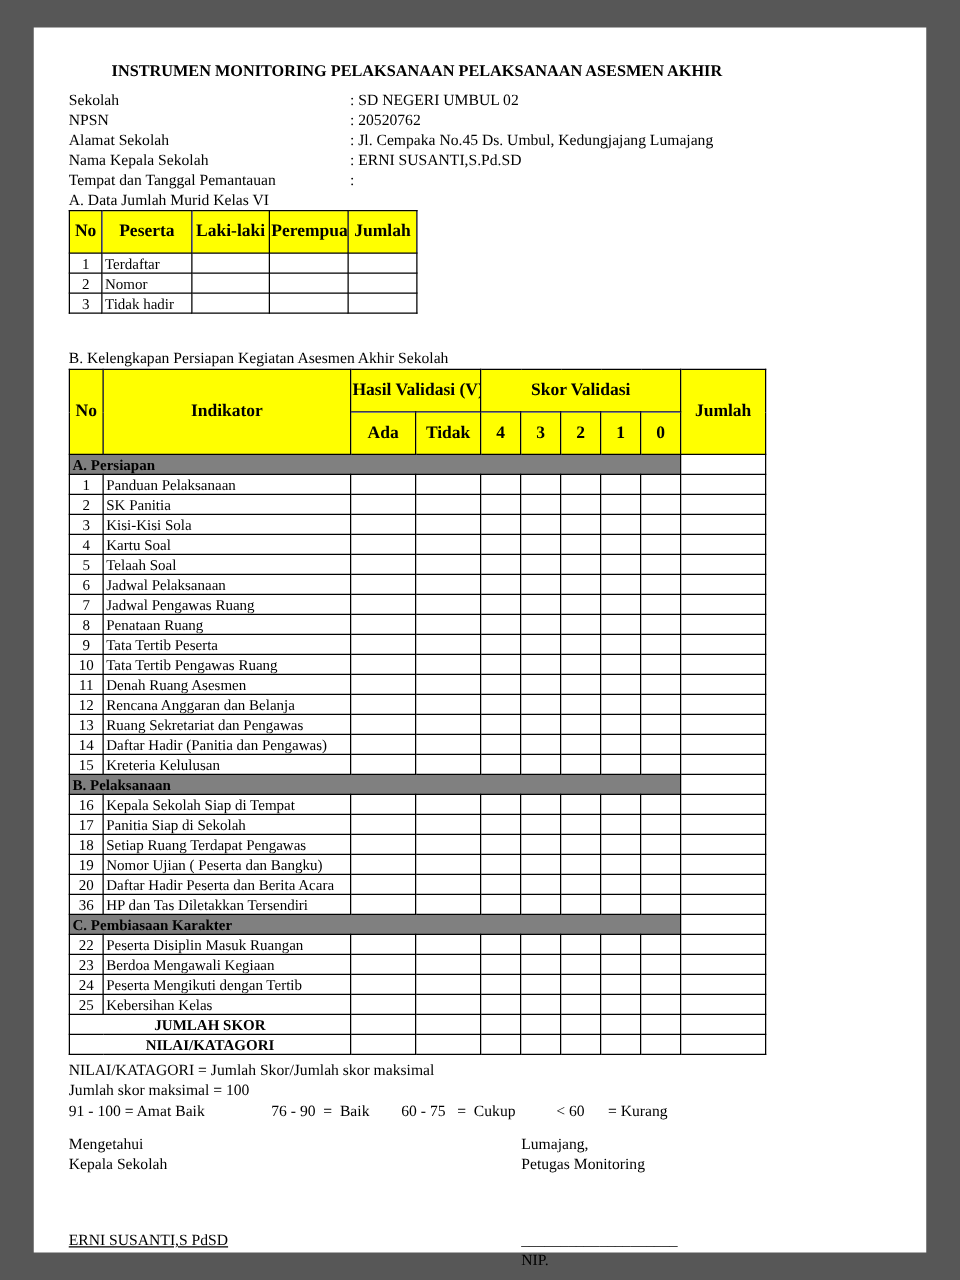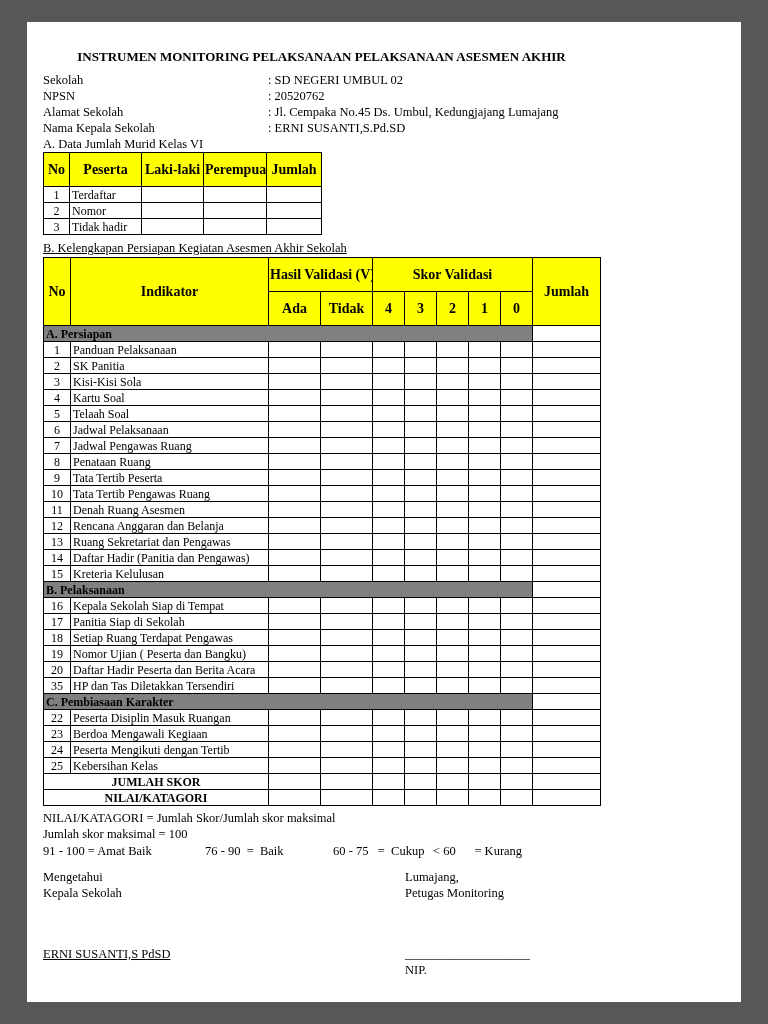--- a/index.html
+++ b/index.html
@@ -8,57 +8,57 @@
     background: var(--canvas, #575757);
     overflow: hidden;
     font-family: "Liberation Serif", serif;
     color: #000;
   }
   .page {
     width: 714px; height: 980px;
     margin: 22px auto 0;
     background: #fff;
     box-sizing: border-box;
-    padding: 27px 16px 0 16px;
+    padding: 27px 16px 0 28px;
     font-size: 12.5px;
     line-height: 16px;
   }
   .title {
     width: 557px;
     text-align: center;
     font-weight: bold;
     font-size: 13px;
     line-height: 16px;
     margin-bottom: 7px;
   }
   .info-row { display: flex; }
   .info-label { width: 225px; flex: none; }
   .b { font-weight: normal; }
   .heading { margin: 0; }
-  .hb { margin-top: 5px; margin-bottom: 1px; text-decoration: underline; }
+  .hb { margin-top: 27px; margin-bottom: 1px; }
 
   table.tbl { border-collapse: collapse; table-layout: fixed; }
   .tbl th, .tbl td { border: 1px solid #000; overflow: hidden; white-space: nowrap; box-sizing: border-box; }
   .tbl th {
     background: var(--hdr, #ffff00);
     font-weight: bold; text-align: center;
     font-size: 14px; height: 34px; padding: 0 1px; line-height: 15px;
   }
   .tbl td { font-size: 12px; height: 16px; line-height: 14px; padding: 0 2px; }
   .tbl-a { width: 278px; }
   .tbl-b { width: 557px; }
   td.c { text-align: center; padding: 0; }
   td.section { background: var(--sec, #808080); font-weight: bold; }
   td.bold { font-weight: bold; }
 
   .note { margin: 0; }
   .note1 { margin-top: 4px; }
   .grades { position: relative; height: 17px; margin-top: 1px; }
   .g { position: absolute; top: 0; text-align: right; }
-  .g1 { left: 0; } .g2 { left: 162px; } .g3 { left: 290px; } .g4 { left: 390px; }
+  .g1 { left: 0; } .g2 { left: 162px; } .g3 { left: 266px; } .g4 { left: 390px; }
 
   .sig { display: flex; margin-top: 9px; }
   .sig-col-left { width: 362px; flex: none; }
   .sig-gap { margin-top: 45px; }
   .u { text-decoration: underline; }
 </style>
 </head>
 <body>
 
 <div class="page">
@@ -76,20 +76,24 @@
         <span class="info-label">NPSN</span>
         <span class="b">: 20520762</span>
       </div>
       <div class="info-row">
         <span class="info-label">Alamat Sekolah</span>
         <span class="b">: Jl. Cempaka No.45 Ds. Umbul, Kedungjajang Lumajang</span>
       </div>
       <div class="info-row">
         <span class="info-label">Nama Kepala Sekolah</span>
         <span class="b">: ERNI SUSANTI,S.Pd.SD</span>
+      </div>
+      <div class="info-row">
+        <span class="info-label">Tempat dan Tanggal Pemantauan</span>
+        <span>:</span>
       </div>
     </div>
 
   <div class="heading">A. Data Jumlah Murid Kelas VI</div>
 
   <table class="tbl tbl-a" id="tblA">
     <colgroup>
       <col style="width:26px">
         <col style="width:72px">
         <col style="width:62px">
@@ -406,21 +410,21 @@
           <td></td>
           <td></td>
           <td></td>
           <td></td>
           <td></td>
           <td></td>
           <td></td>
           <td></td>
         </tr>
         <tr>
-          <td class="c">35</td>
+          <td class="c">36</td>
           <td>HP dan Tas Diletakkan Tersendiri</td>
           <td></td>
           <td></td>
           <td></td>
           <td></td>
           <td></td>
           <td></td>
           <td></td>
           <td></td>
         </tr>

